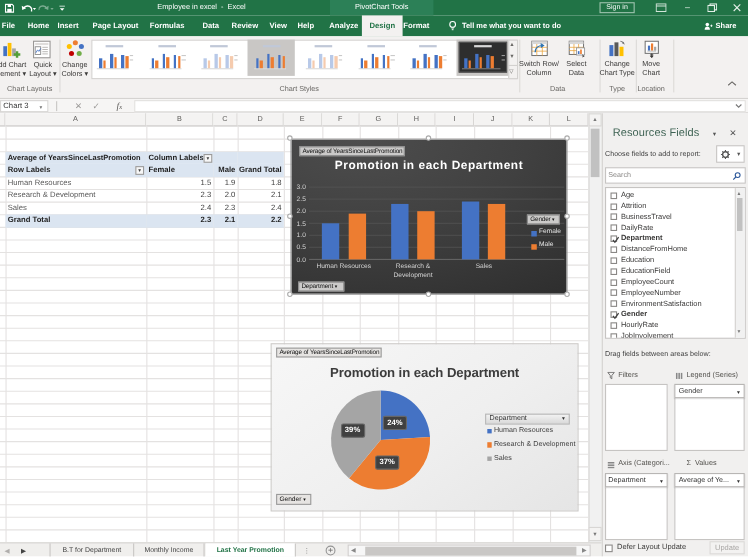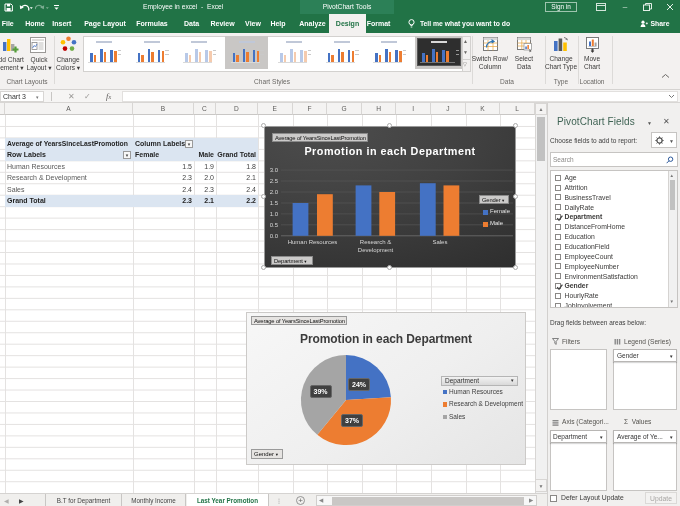--- a/index.html
+++ b/index.html
@@ -431,21 +431,21 @@
 <div class="ab" style="left:122px;top:0;width:64px;height:13px;border-right:1px solid #c8c6c4;font-size:6.3px;color:#444;text-align:center;line-height:13px;white-space:nowrap;overflow:hidden">Monthly Income</div>
 <div class="ab" style="left:187px;top:0;width:82px;height:13px;background:#fff;border-right:1px solid #c8c6c4;font-size:6.3px;color:#217346;font-weight:bold;text-align:center;line-height:13px;white-space:nowrap">Last Year Promotion</div>
 <div class="ab" style="left:276px;top:3px;font-size:6px;color:#666">⋮</div>
 <div class="ab" style="left:296px;top:1.5px;width:9px;height:9px;border:1px solid #949494;border-radius:50%;color:#666;font-size:8px;line-height:8px;text-align:center">+</div>
 <div class="ab" style="left:316px;top:1px;width:221px;height:11px;background:#f7f7f7;border:1px solid #d0cecc"></div>
 <div class="ab" style="left:319px;top:3px;font-size:5.5px;color:#888">◀</div>
 <div class="ab" style="left:529px;top:3px;font-size:5.5px;color:#888">▶</div>
 <div class="ab" style="left:332px;top:2.5px;width:192px;height:8px;background:#c9c7c5"></div>
 </div>
 <div id="panel">
-<div class="ab" style="left:9px;top:13px;font-size:10px;color:#3f6354;letter-spacing:0.1px">PivotChart Fields</div>
+<div class="ab" style="left:9px;top:13px;font-size:10px;color:#3f6354;letter-spacing:0.1px">Resources Fields</div>
 <div class="ab" style="left:99px;top:17px;font-size:5px;color:#555">▼</div>
 <div class="ab" style="left:115px;top:14px;font-size:8px;color:#555">✕</div>
 <div class="ab" style="left:2px;top:34px;font-size:6.5px;color:#404040">Choose fields to add to report:</div>
 <div class="pbox" style="left:103px;top:29px;width:26px;height:16px"></div>
 <svg class="ab" style="left:107px;top:33px" width="9" height="9" viewBox="0 0 9 9">
       <circle cx="4.5" cy="4.5" r="2.6" fill="none" stroke="#555" stroke-width="1.3"></circle>
       <circle cx="4.5" cy="4.5" r="0.9" fill="#f1f0ef"></circle>
       <path d="M4.5 0.4v1.4M4.5 7.2v1.4M0.4 4.5h1.4M7.2 4.5h1.4M1.6 1.6l1 1M6.4 6.4l1 1M7.4 1.6l-1 1M2.6 6.4l-1 1" stroke="#555" stroke-width="1"></path>
     </svg>
 <div class="ab" style="left:121px;top:35px;font-size:5px;color:#555">▼</div>

